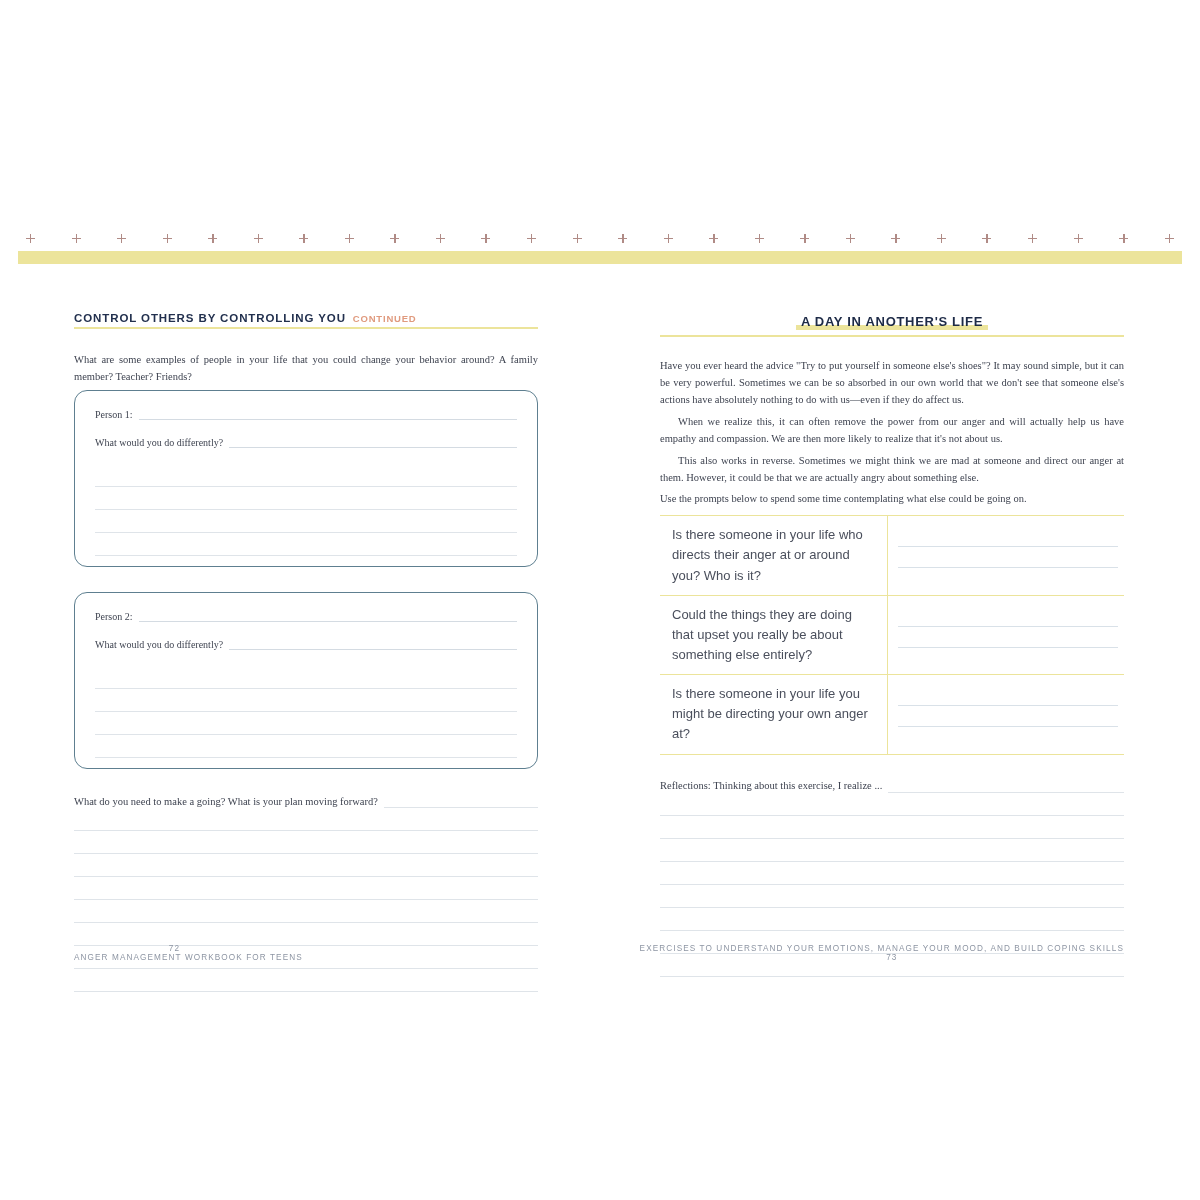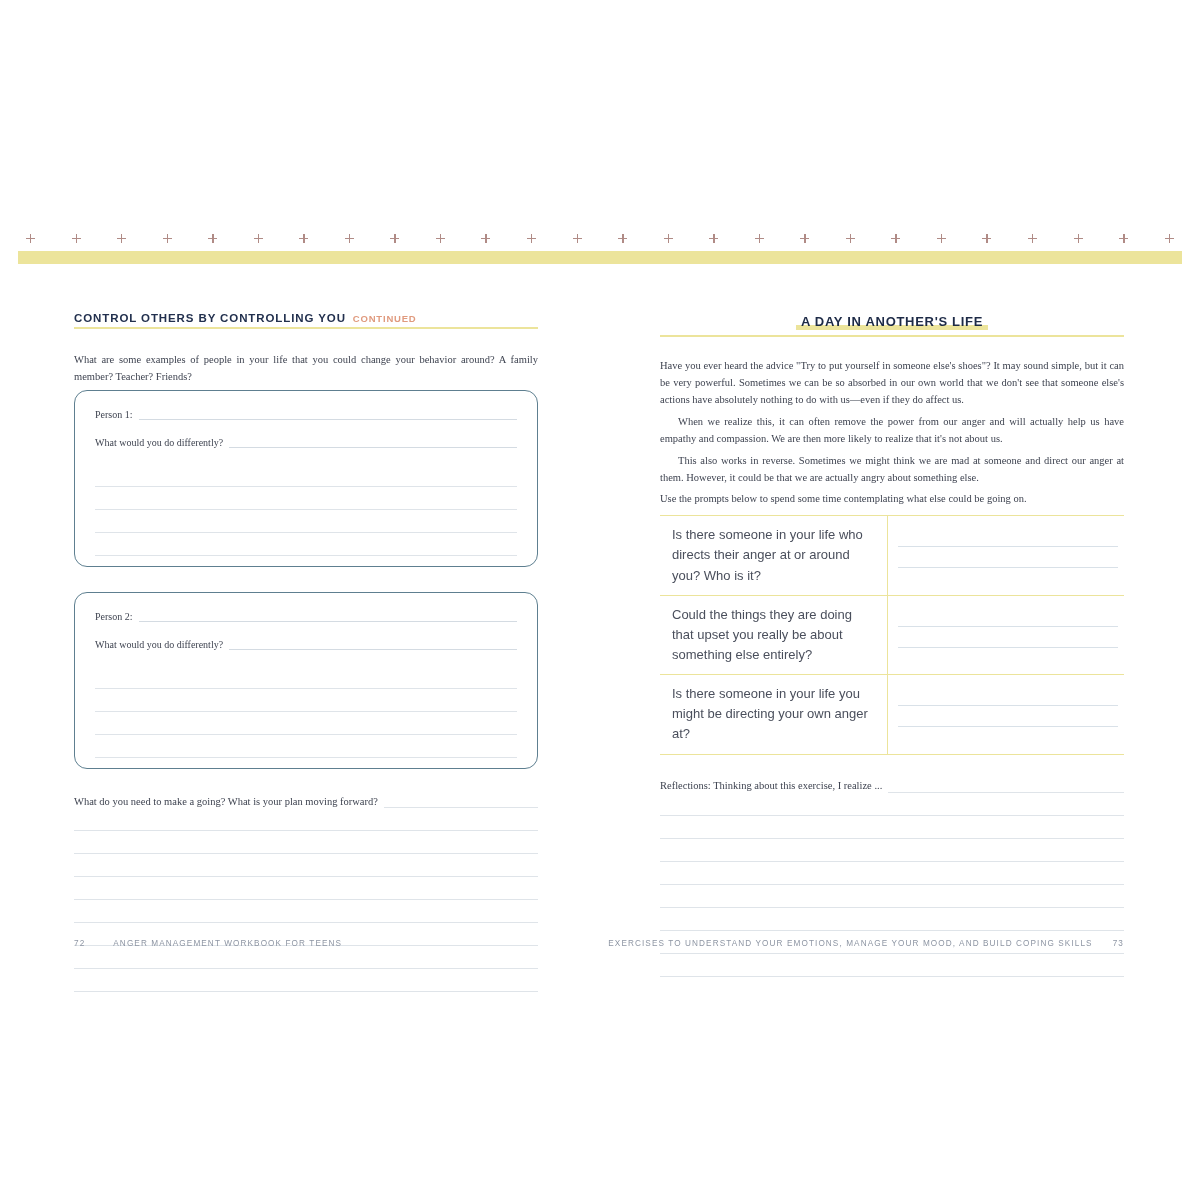--- a/index.html
+++ b/index.html
@@ -225,28 +225,29 @@
     padding: 10px 6px 6px 10px;
   }
   .prompt-a .ruled-line {
     border-bottom: 1px solid #d9e1e8;
     height: 20px;
   }
 
   
   .footer {
     position: absolute;
-    bottom: 14px;
+    bottom: 0;
     font-family: "Liberation Sans", sans-serif;
     font-size: 8.2px;
     letter-spacing: 1.1px;
     color: #8d95a3;
     display: flex;
     align-items: center;
     white-space: nowrap;
+    flex-direction: column;
   }
   .footer-left  { left: 56px; }
   .footer-right { right: 58px; }
   .footer .pagenum { color: #8d95a3; }
   .footer-left .pagenum  { margin-right: 28px; }
   .footer-right .pagenum { margin-left: 20px; }
 </style>
 </head>
 <body>
 

